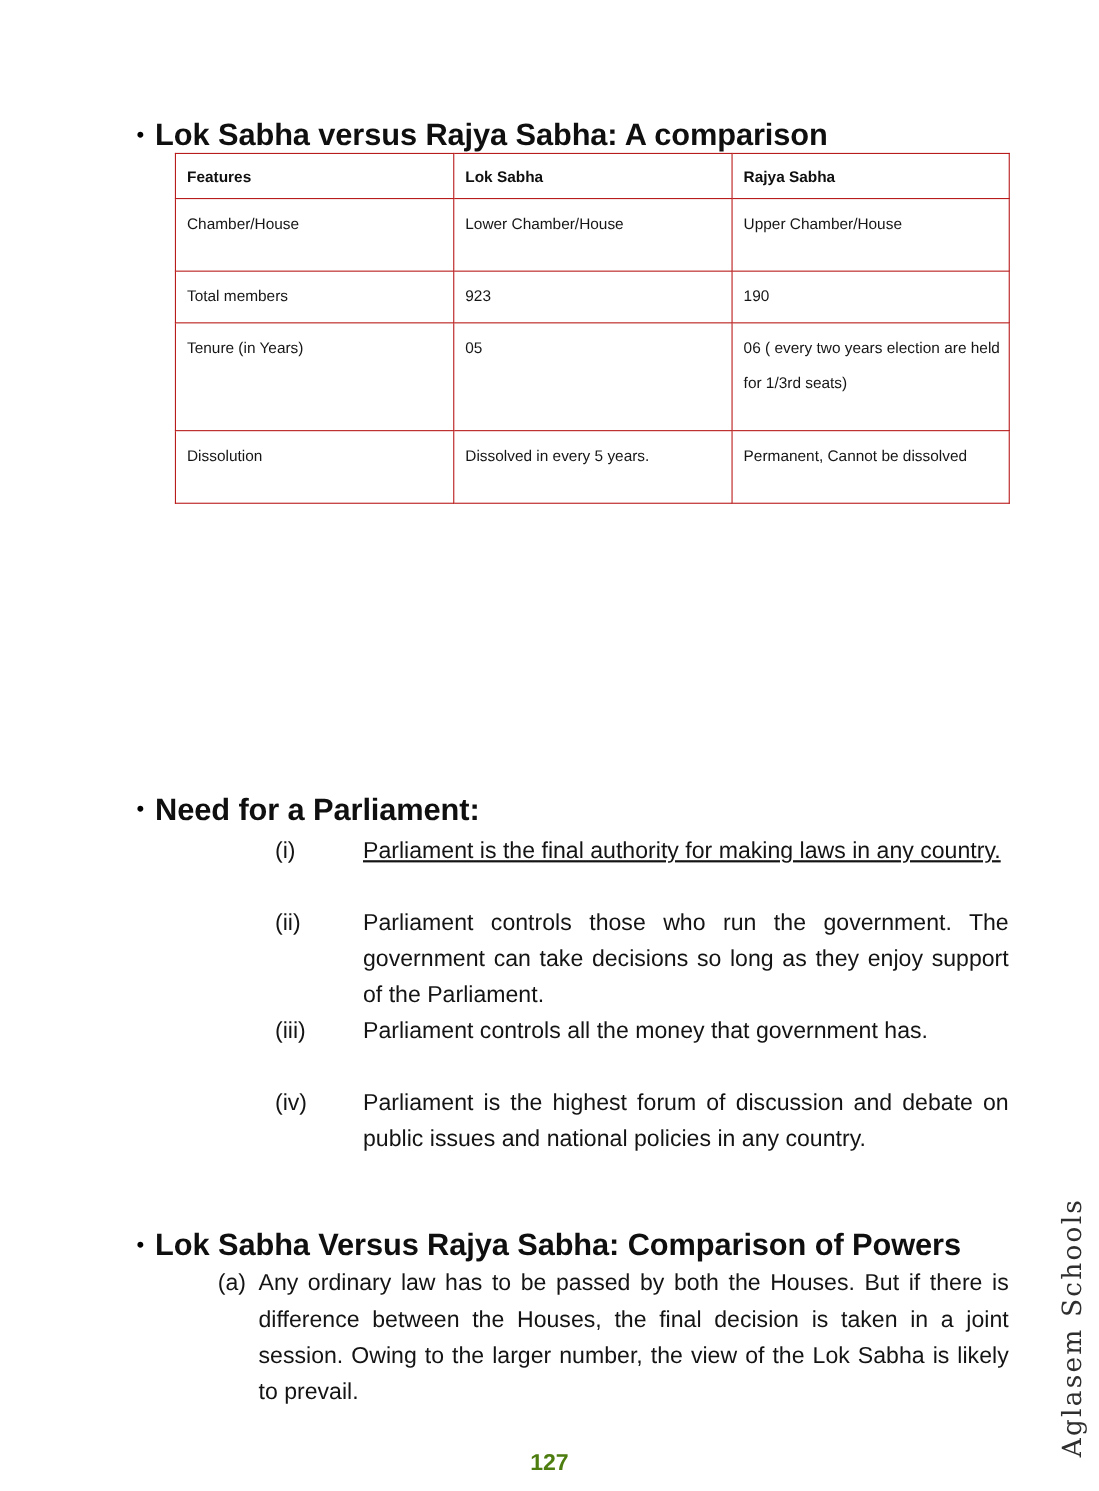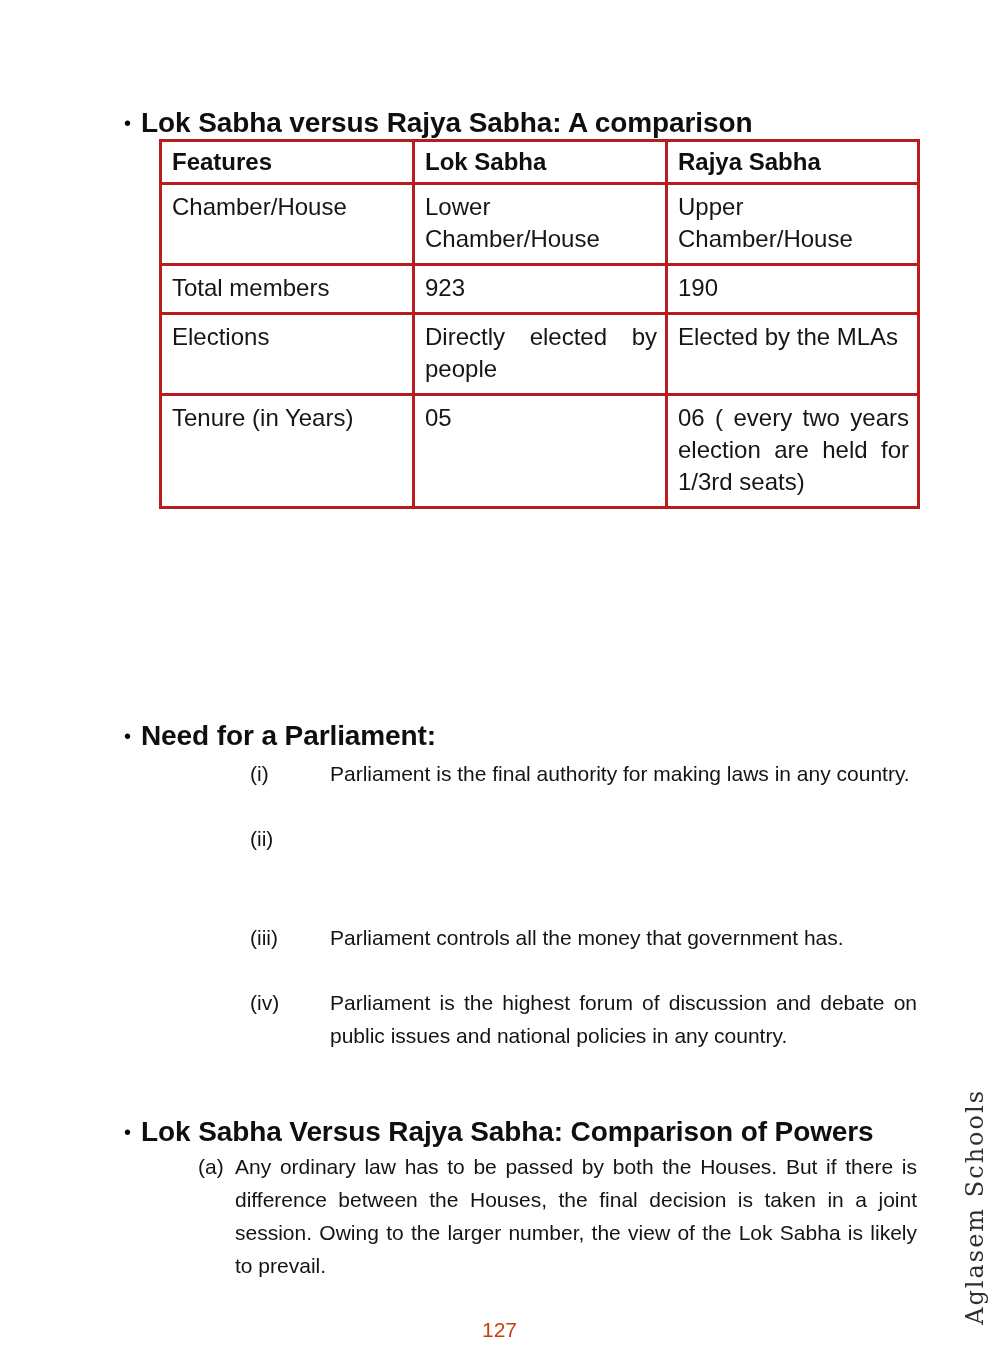--- a/index.html
+++ b/index.html
@@ -51,24 +51,24 @@
   
   .cmp-table {
     position: absolute;
     left: 159px;
     top: 139px;
     width: 758px;
     border-collapse: collapse;
     table-layout: fixed;
   }
   .cmp-table td, .cmp-table th {
-    border: 3px solid #b91c1c;
+    border: 1px solid #b91c1c;
     vertical-align: top;
     padding: 6px 8px 8px 10px;
-    font-size: 24px;
+    font-size: 14px;
     line-height: 32px;
     text-align: justify;
     text-align-last: left;
     font-weight: normal;
     color: #161616;
     box-sizing: border-box;
     word-spacing: 0px;
     hyphens: none;
   }
   .cmp-table thead th {
@@ -127,21 +127,22 @@
   }
 
   
   .page-number {
     position: absolute;
     left: 0;
     right: 0;
     bottom: 13px;
     text-align: center;
     font-size: 21px;
-    color: #c2410c;
+    color: #4d7c0f;
+    font-weight: bold;
   }
 </style>
 </head>
 <body>
 
 <div class="page">
 
   <div class="bullet-block" style="left:108px; top:108px;">
     <span class="bullet-dot">•</span>
     <span class="bullet-text">Lok Sabha versus Rajya Sabha: A comparison</span>
@@ -165,44 +166,45 @@
         <td class="h-two">Chamber/House</td>
         <td class="h-two">Lower Chamber/House</td>
         <td class="h-two">Upper Chamber/House</td>
       </tr>
       <tr>
         <td class="h-one">Total members</td>
         <td class="h-one">923</td>
         <td class="h-one">190</td>
       </tr>
       <tr>
-        <td class="h-two">Elections</td>
-        <td class="h-two just-full">Directly elected by people</td>
-        <td class="h-two">Elected by the MLAs</td>
-      </tr>
-      <tr>
         <td class="h-tenure">Tenure (in Years)</td>
         <td class="h-tenure">05</td>
         <td class="h-tenure">06 ( every two years election are held for 1/3rd seats)</td>
       </tr>
+      <tr>
+        <td class="h-two">Dissolution</td>
+        <td class="h-two just-full">Dissolved in every 5 years.</td>
+        <td class="h-two just-full">Permanent, Cannot be dissolved</td>
+      </tr>
     </tbody>
   </table>
 
   <div class="bullet-block" style="left:108px; top:721px;">
     <span class="bullet-dot">•</span>
     <span class="bullet-text">Need for a Parliament:</span>
   </div>
 
   <div class="list-item" style="left:250px; top:757px; width:667px;">
     <span class="marker roman-marker">(i)</span>
-    <span class="body-text" style="width:587px;">Parliament is the final authority for making laws in any country.</span>
+    <span class="body-text" style="width:587px;text-decoration:underline;">Parliament is the final authority for making laws in any country.</span>
   </div>
 
   <div class="list-item" style="left:250px; top:822px; width:667px;">
     <span class="marker roman-marker">(ii)</span>
+    <span class="body-text" style="width:587px;">Parliament controls those who run the government. The government can take decisions so long as they enjoy support of the Parliament.</span>
   </div>
 
   <div class="list-item" style="left:250px; top:986px; width:667px;">
     <span class="marker roman-marker">(iv)</span>
     <span class="body-text" style="width:587px;">Parliament is the highest forum of discussion and debate on public issues and national policies in any country.</span>
   </div>
 
   <div class="list-item" style="left:250px; top:921px; width:667px;">
     <span class="marker roman-marker">(iii)</span>
     <span class="body-text" style="width:587px;">Parliament controls all the money that government has.</span>

